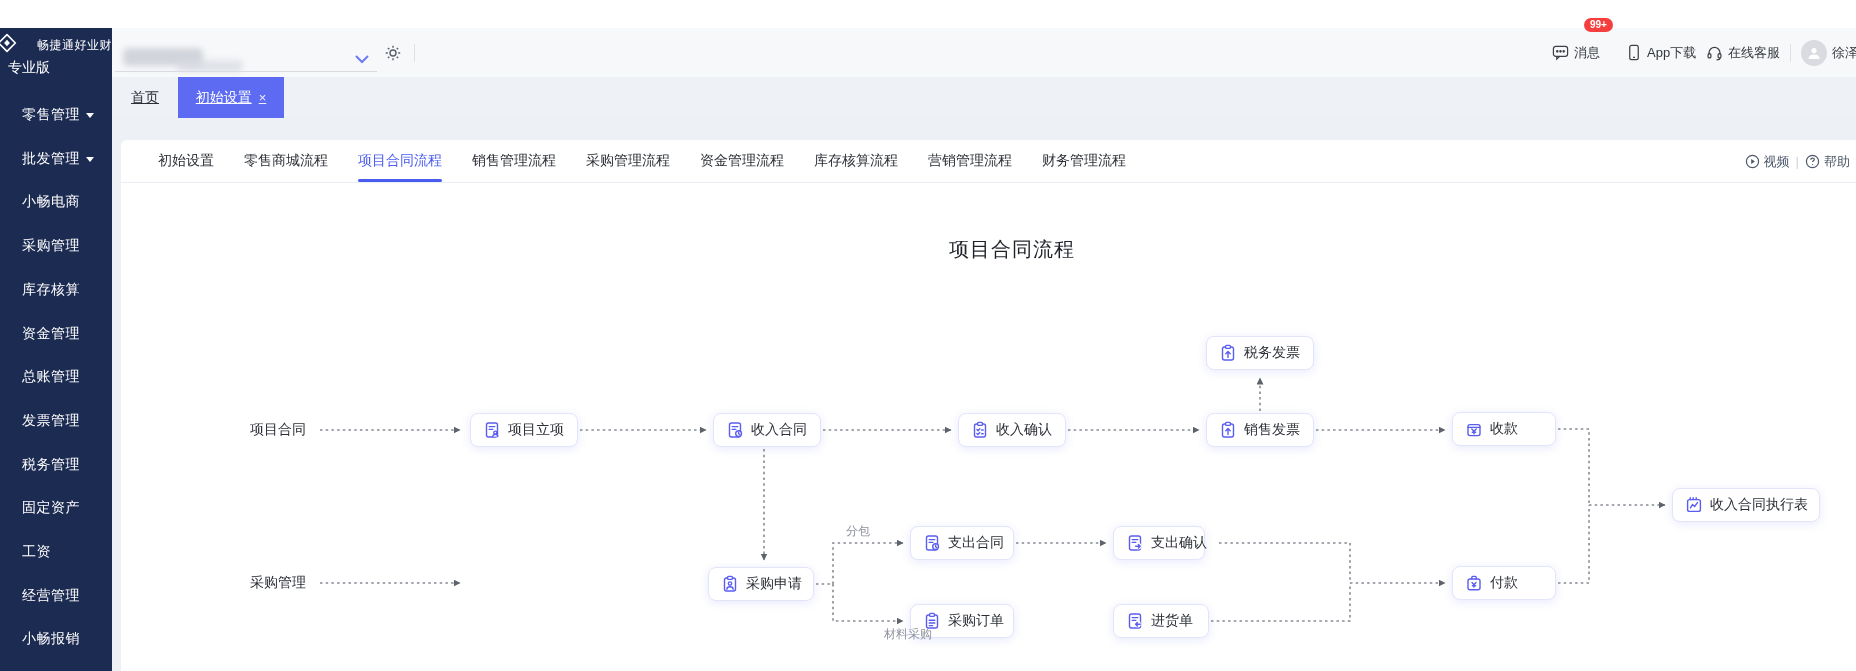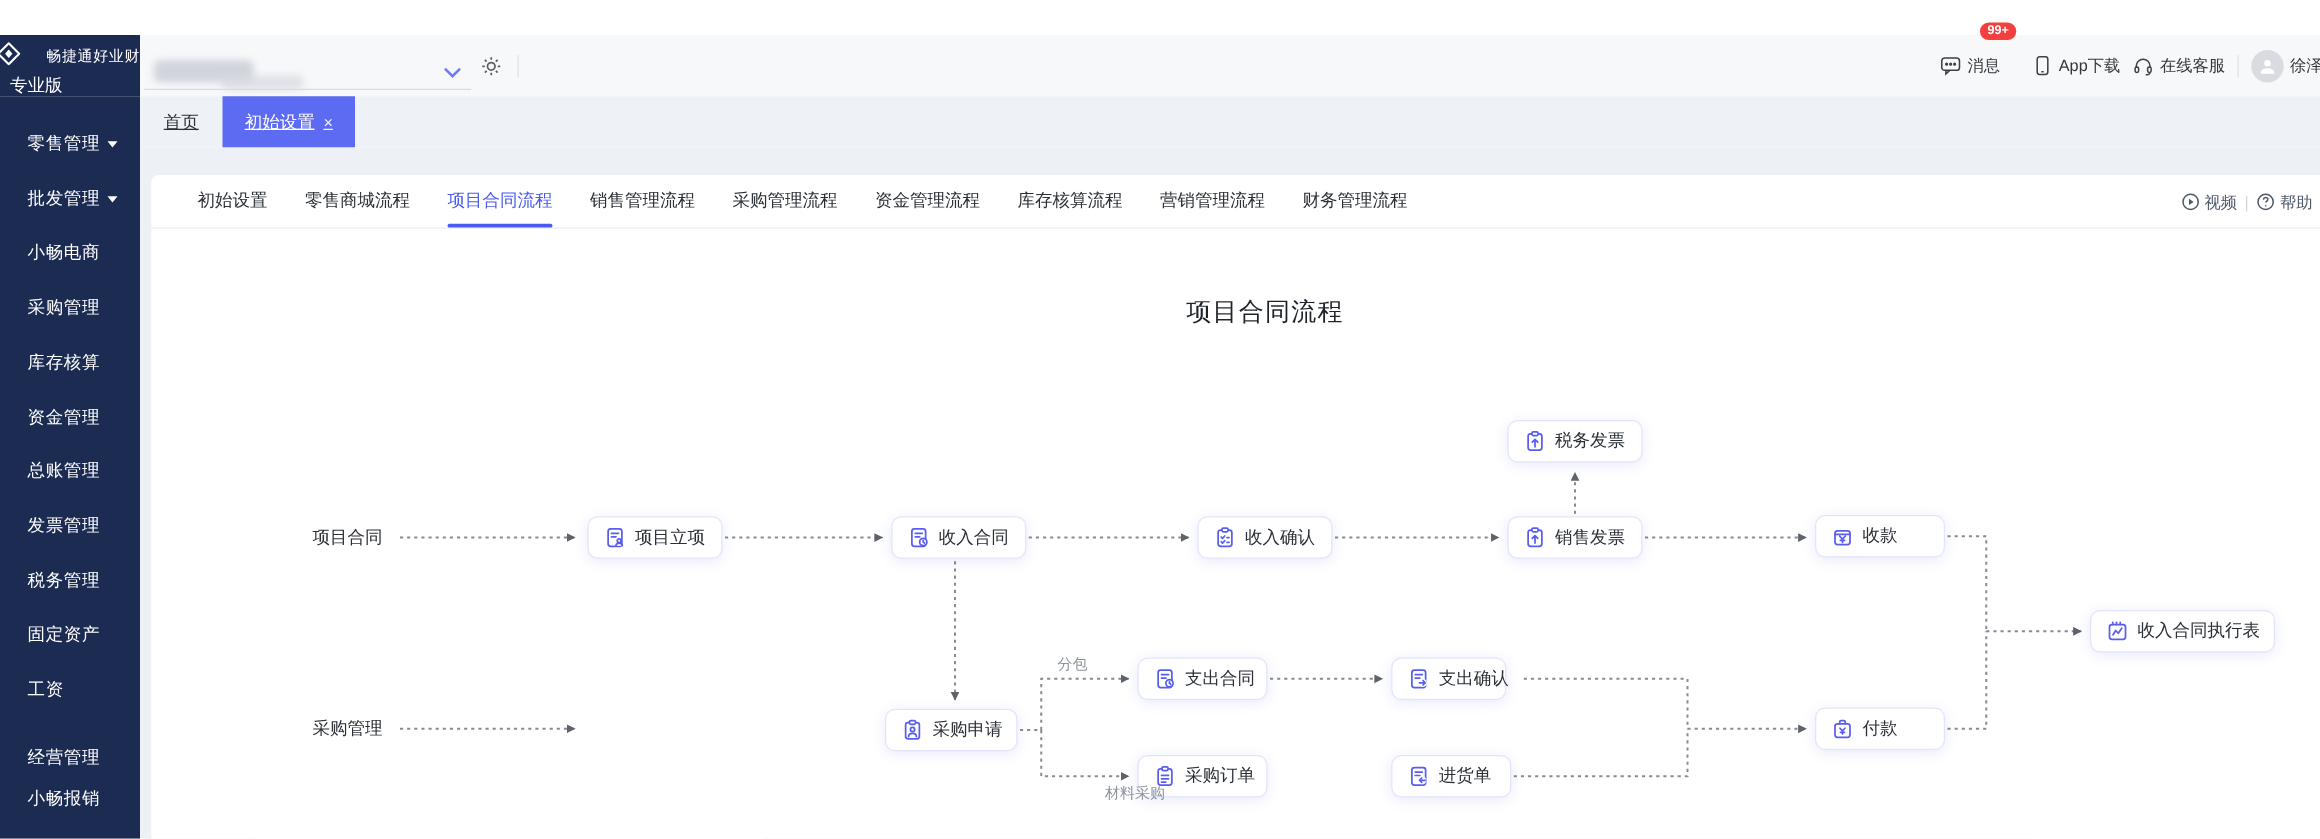--- a/index.html
+++ b/index.html
@@ -179,21 +179,21 @@
     </div>
     <div class="side-item" style="top: 377.6px;">
       <span>税务管理</span>
     </div>
     <div class="side-item" style="top: 421.3px;">
       <span>固定资产</span>
     </div>
     <div class="side-item" style="top: 465px;">
       <span>工资</span>
     </div>
-    <div class="side-item" style="top: 508.7px; margin-top: 10px;">
+    <div class="side-item" style="top: 508.7px;">
       <span>经营管理</span>
     </div>
     <div class="side-item" style="top: 552.4px;">
       <span>小畅报销</span>
     </div>
   </div>
 
 <div class="content-bg"></div>
 
 <div class="card">

